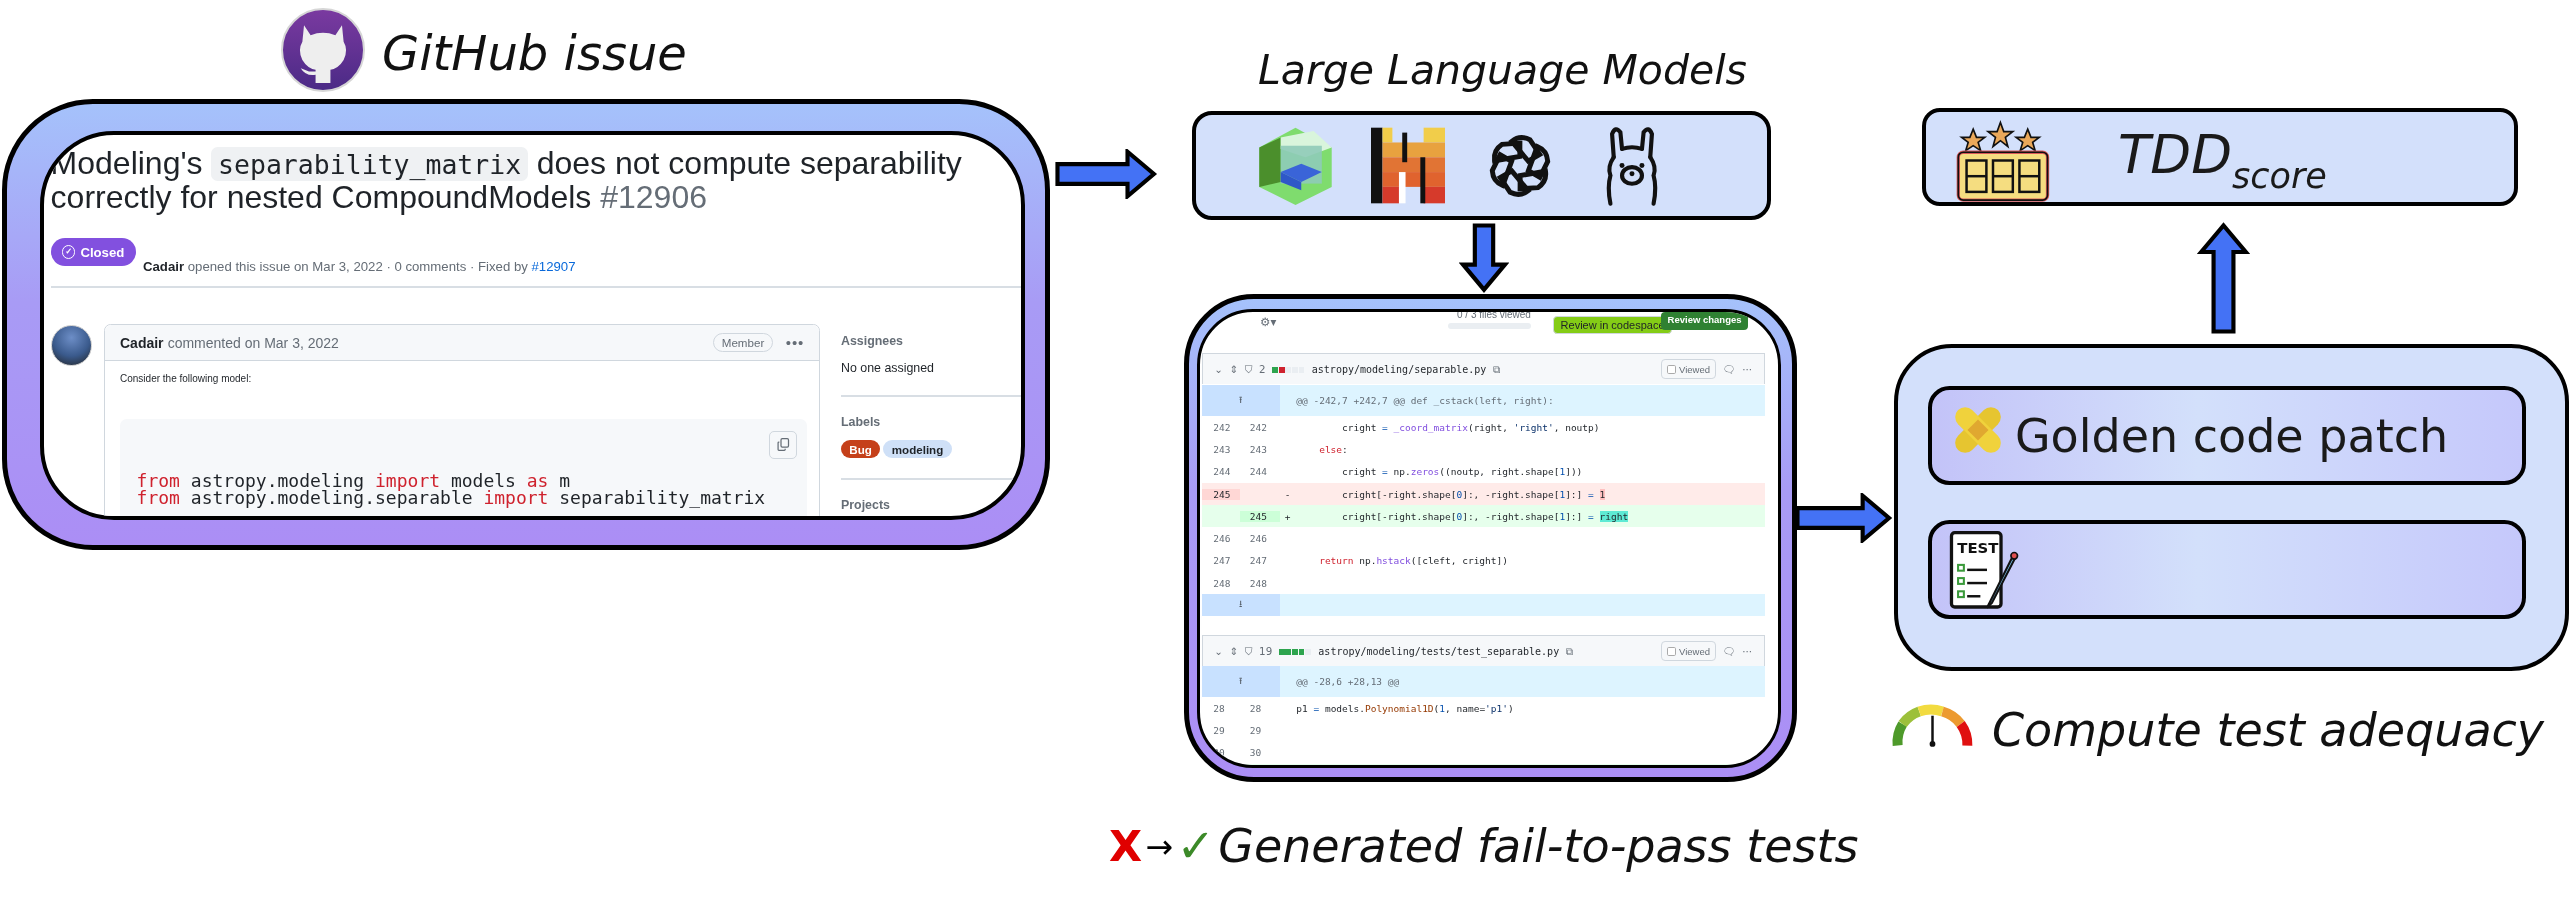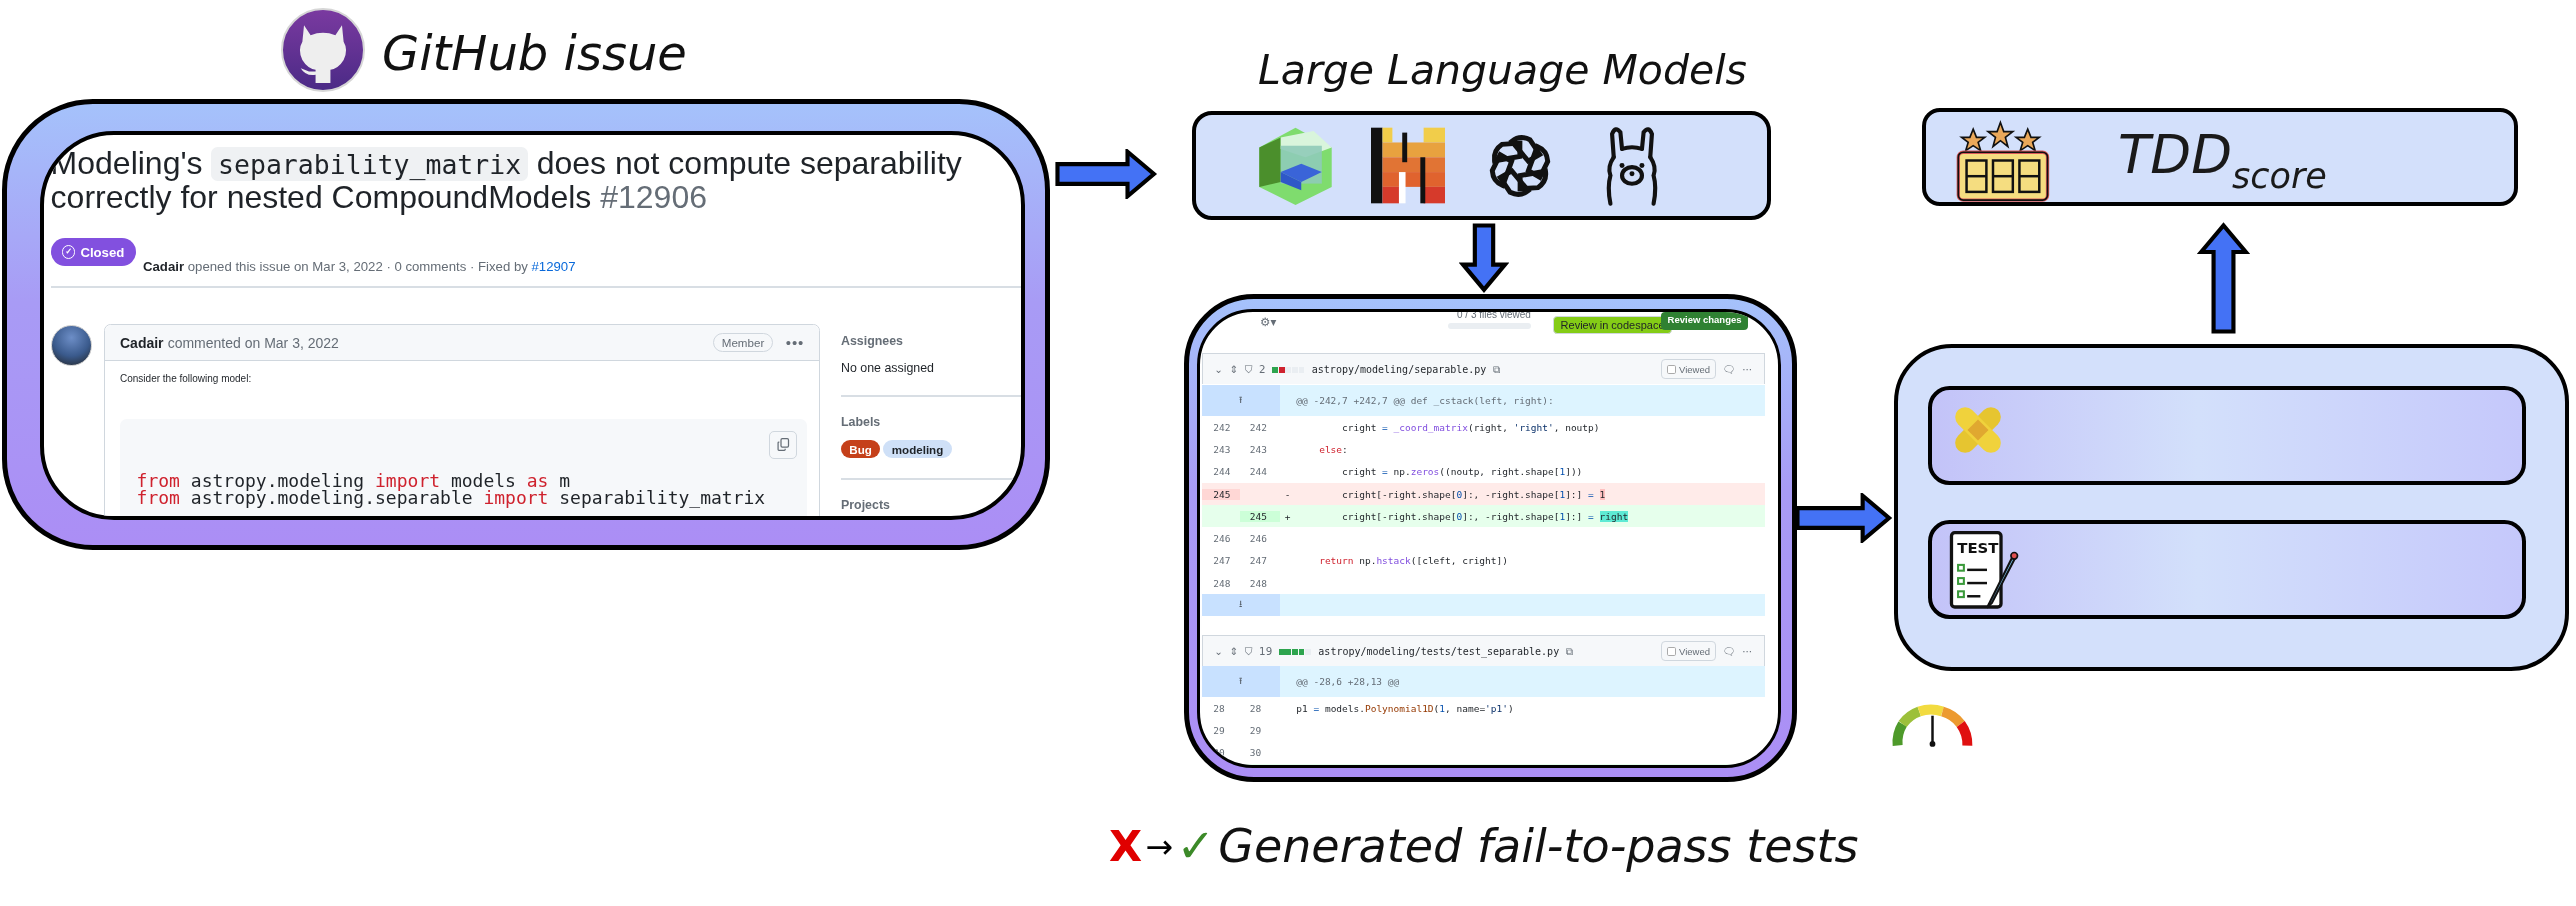--- a/index.html
+++ b/index.html
@@ -313,20 +313,21 @@
   <div id="golden" class="eval-item">
     <span>
       <svg width="58" height="58" viewBox="0 0 70 70">
         <g transform="translate(35 35)">
           <rect x="-12" y="-34" width="24" height="68" rx="12" fill="#e6c530" transform="rotate(45)"></rect>
           <rect x="-12" y="-34" width="24" height="68" rx="12" fill="#f0d23c" transform="rotate(-45)"></rect>
           <rect x="-9" y="-9" width="18" height="18" fill="#e0a830" transform="rotate(45)"></rect>
         </g>
       </svg>
     </span>
+    <span>Golden code patch</span>
   </div>
   <div id="coverage" class="eval-item">
     <span style="position:relative; display:inline-block; width:66px; height:79px;">
       <svg width="71" height="83" viewBox="0 0 86 100" style="font-size:56px">
         <rect x="3" y="3" width="60" height="90" rx="4" fill="#fff" stroke="#111" stroke-width="4"></rect>
         <text x="10" y="28" font-family="DejaVu Sans" font-size="18" font-weight="bold" fill="#111">TEST</text>
         <rect x="11" y="42" width="7" height="7" fill="none" stroke="#3a9a3a" stroke-width="2.5"></rect>
         <rect x="11" y="58" width="7" height="7" fill="none" stroke="#3a9a3a" stroke-width="2.5"></rect>
         <rect x="11" y="74" width="7" height="7" fill="none" stroke="#3a9a3a" stroke-width="2.5"></rect>
         <line x1="22" y1="48" x2="46" y2="48" stroke="#111" stroke-width="3"></line>
@@ -373,14 +374,15 @@
     <svg width="83" height="50" viewBox="0 0 100 60">
       <path d="M8 56 A42 42 0 0 1 14 30" fill="none" stroke="#4e9a2a" stroke-width="12"></path>
       <path d="M14 30 A42 42 0 0 1 34 15" fill="none" stroke="#9cc03a" stroke-width="12"></path>
       <path d="M34 15 A42 42 0 0 1 62 15" fill="none" stroke="#f2db40" stroke-width="12"></path>
       <path d="M62 15 A42 42 0 0 1 84 30" fill="none" stroke="#ec9a30" stroke-width="12"></path>
       <path d="M84 30 A42 42 0 0 1 92 56" fill="none" stroke="#e01010" stroke-width="12"></path>
       <line x1="50" y1="54" x2="50" y2="20" stroke="#111" stroke-width="3"></line>
       <circle cx="50" cy="54" r="3.5" fill="#111"></circle>
     </svg>
   </span>
+  <span>Compute test adequacy</span>
 </div>
 
 
 </body></html>

